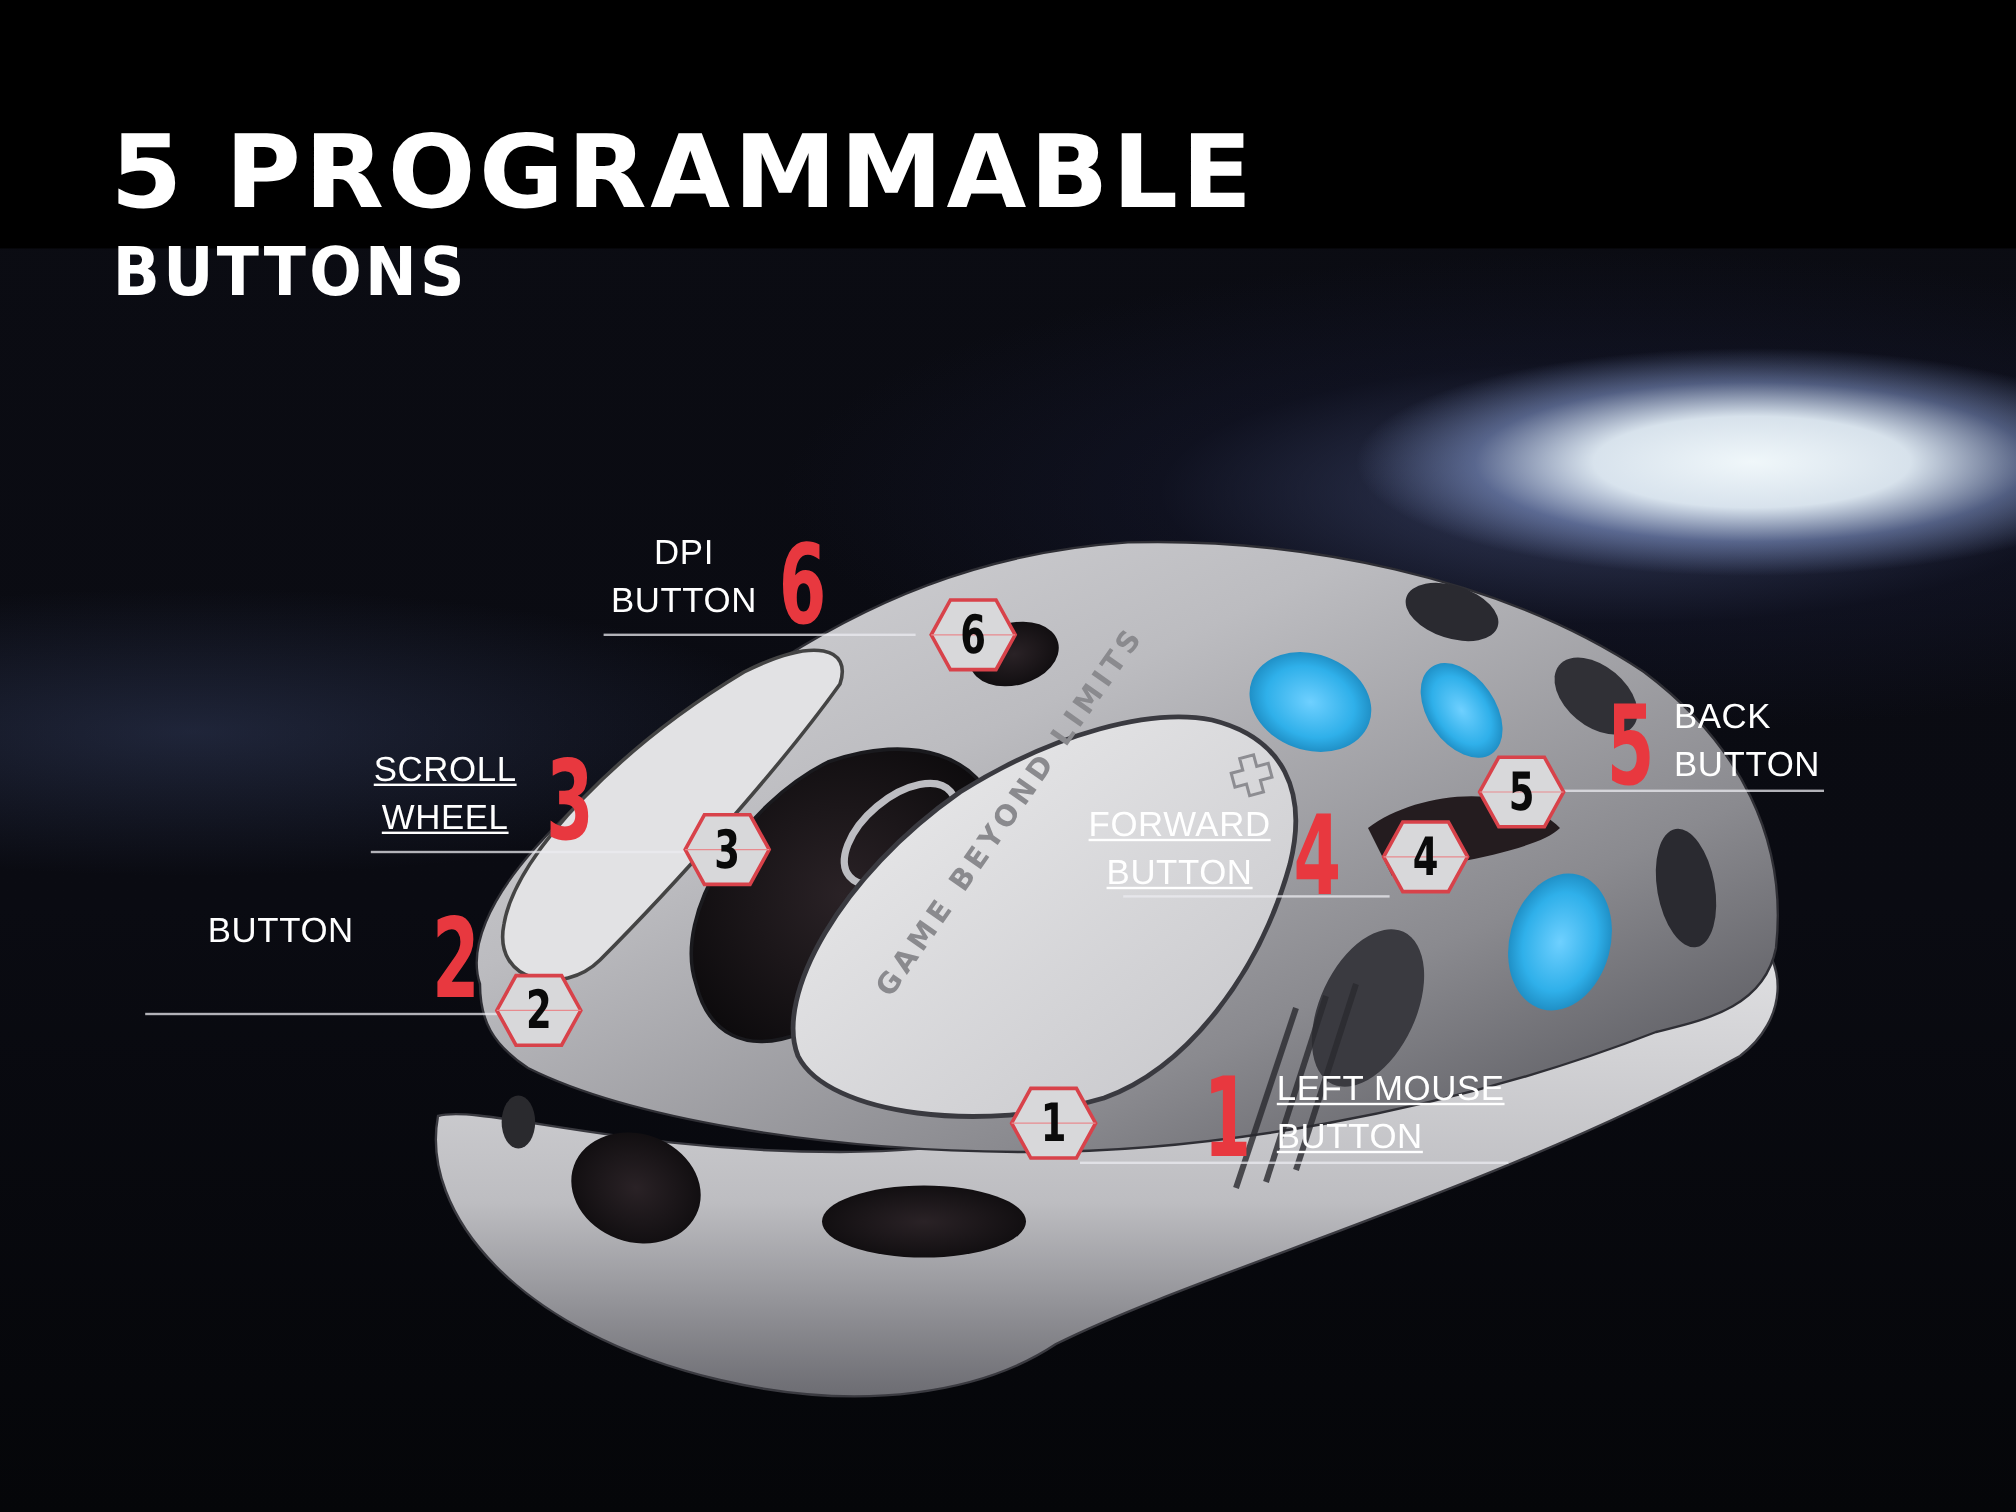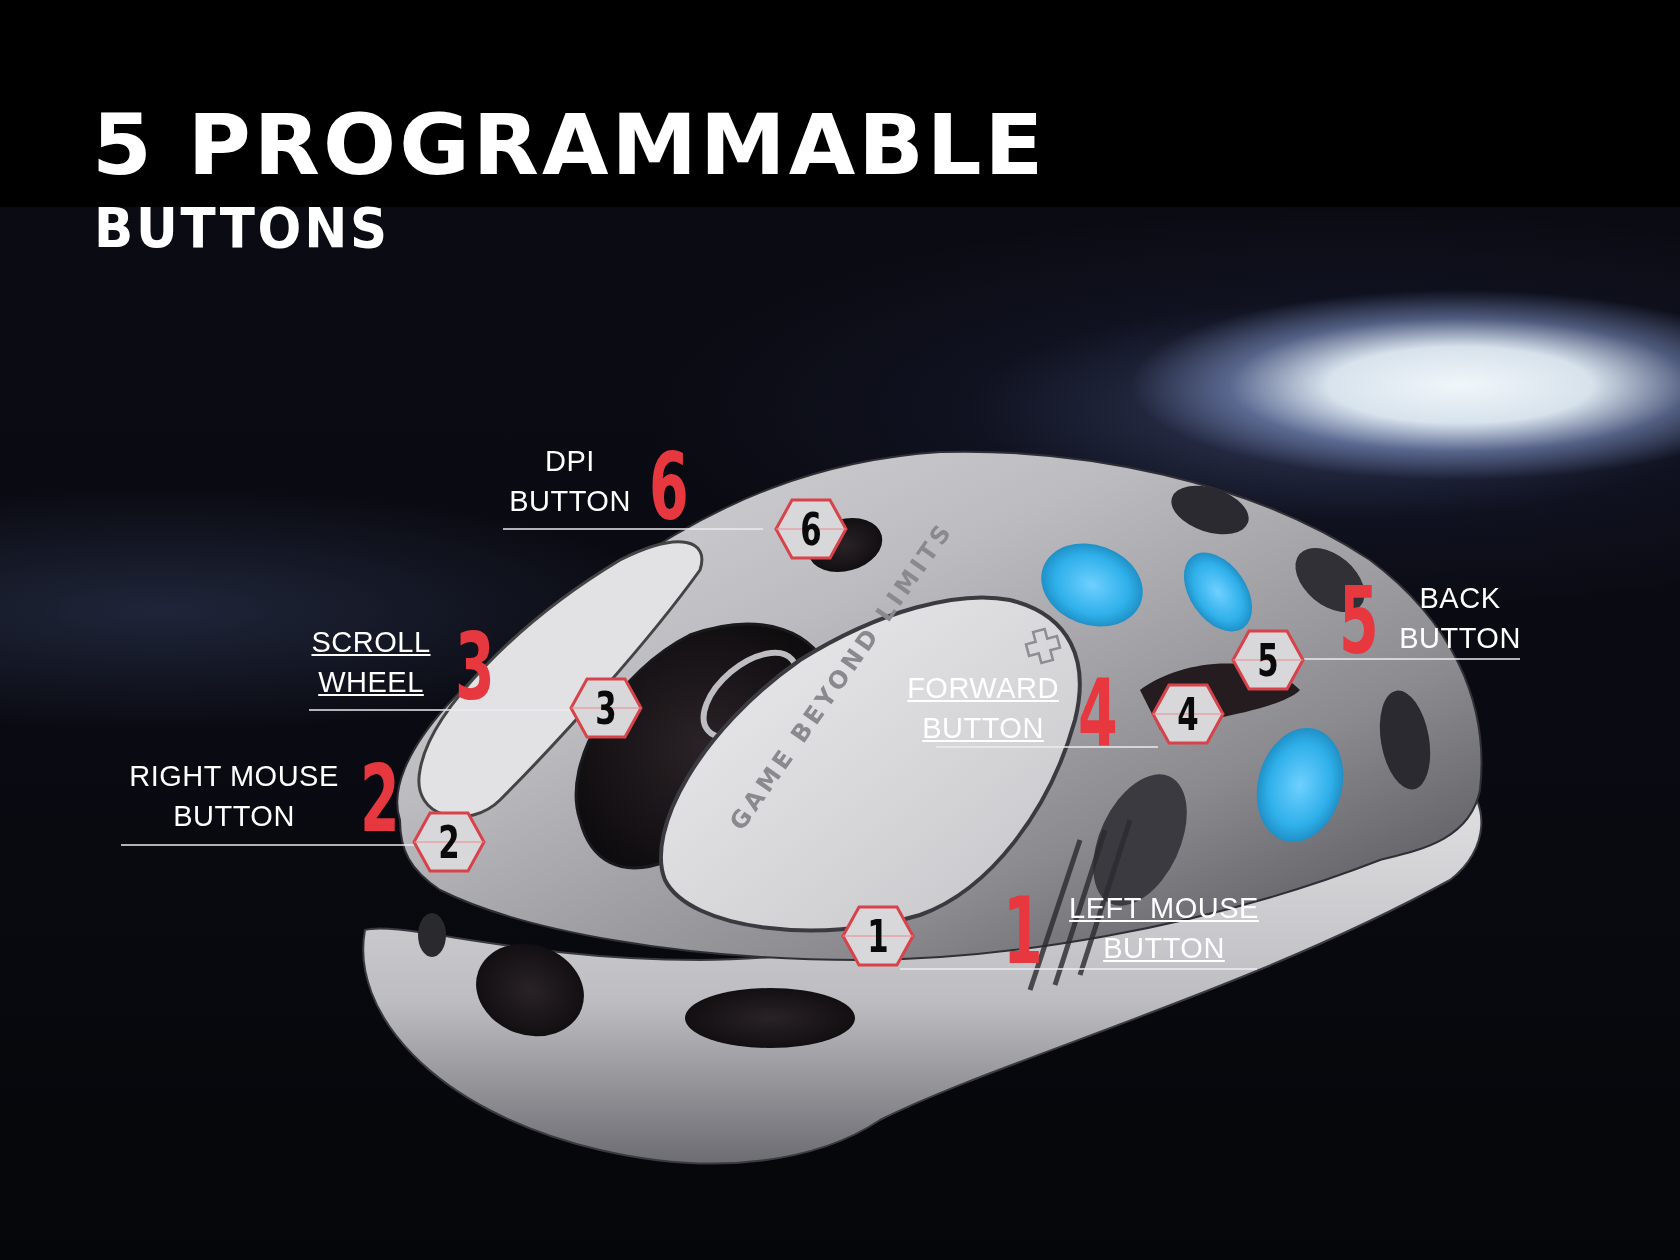--- a/index.html
+++ b/index.html
@@ -30,21 +30,21 @@
     font-size:56px; line-height:60px; color:#fff; letter-spacing:3px;
     transform:scaleX(0.92); transform-origin:left top; white-space:nowrap;
   }
 
   
   .mouse { position:absolute; left:0; top:0; width:1680px; height:1260px; }
 
   
   .label {
     position:absolute; color:#fff; font-family:"Liberation Sans", sans-serif;
-    font-size:29px; line-height:40px; letter-spacing:0.5px; white-space:nowrap;text-align:center;
+    font-size:29px; line-height:40px; letter-spacing:0.5px; white-space:nowrap;
   }
   .label.right { text-align:center; }
   .bignum {
     position:absolute; color:#e8383f; font-family:"DejaVu Sans", sans-serif;
     font-weight:bold; font-size:92px; line-height:92px;
     transform:scaleX(0.62); transform-origin:left top;
   }
   .leader { position:absolute; height:1.5px; background:rgba(235,235,240,0.75); }
 
   .hex {
@@ -160,21 +160,20 @@
     <svg width="74" height="64" viewBox="0 0 74 64">
         <polygon points="18,3 56,3 72,32 56,61 18,61 2,32" fill="#d8d8da" stroke="#d8424a" stroke-width="3"></polygon>
         <line x1="2" y1="32" x2="72" y2="32" stroke="#e88a8e" stroke-width="1"></line>
       </svg>
     <div class="hex-num">3</div>
   </div>
 </div>
 
 <div>
   <div class="label right" style="left:120px; top:756px; width:228px;">
-    <div>RIGHT MOUSE</div>
     <div>BUTTON</div>
   </div>
   <div class="bignum" style="left:360px; top:754px;">2</div>
   <div class="leader" style="left:121px; top:844px; width:300px;"></div>
   <div class="hex" style="left:412px; top:810px;">
     <svg width="74" height="64" viewBox="0 0 74 64">
         <polygon points="18,3 56,3 72,32 56,61 18,61 2,32" fill="#d8d8da" stroke="#d8424a" stroke-width="3"></polygon>
         <line x1="2" y1="32" x2="72" y2="32" stroke="#e88a8e" stroke-width="1"></line>
       </svg>
     <div class="hex-num">2</div>

